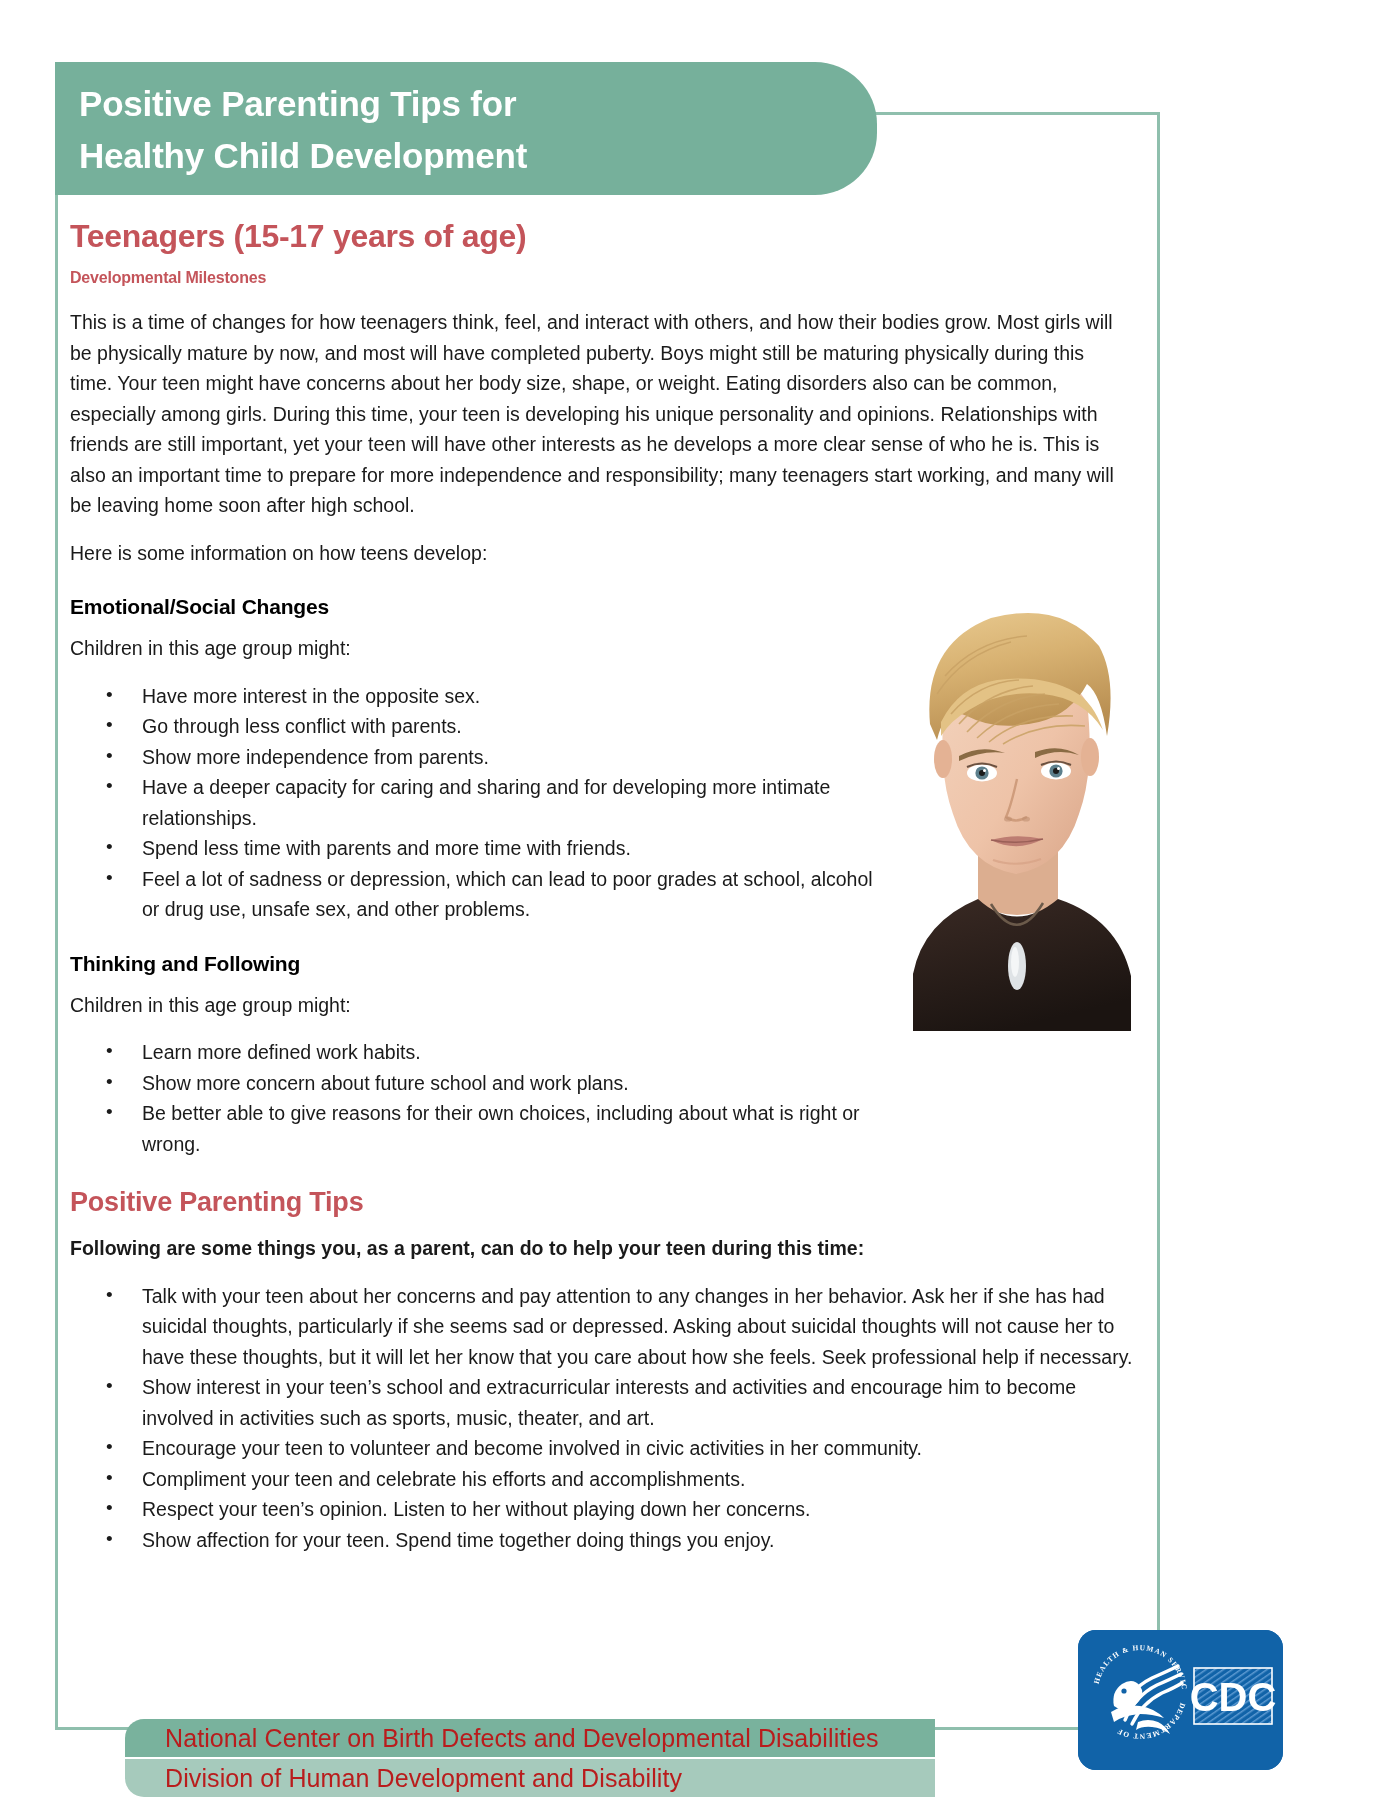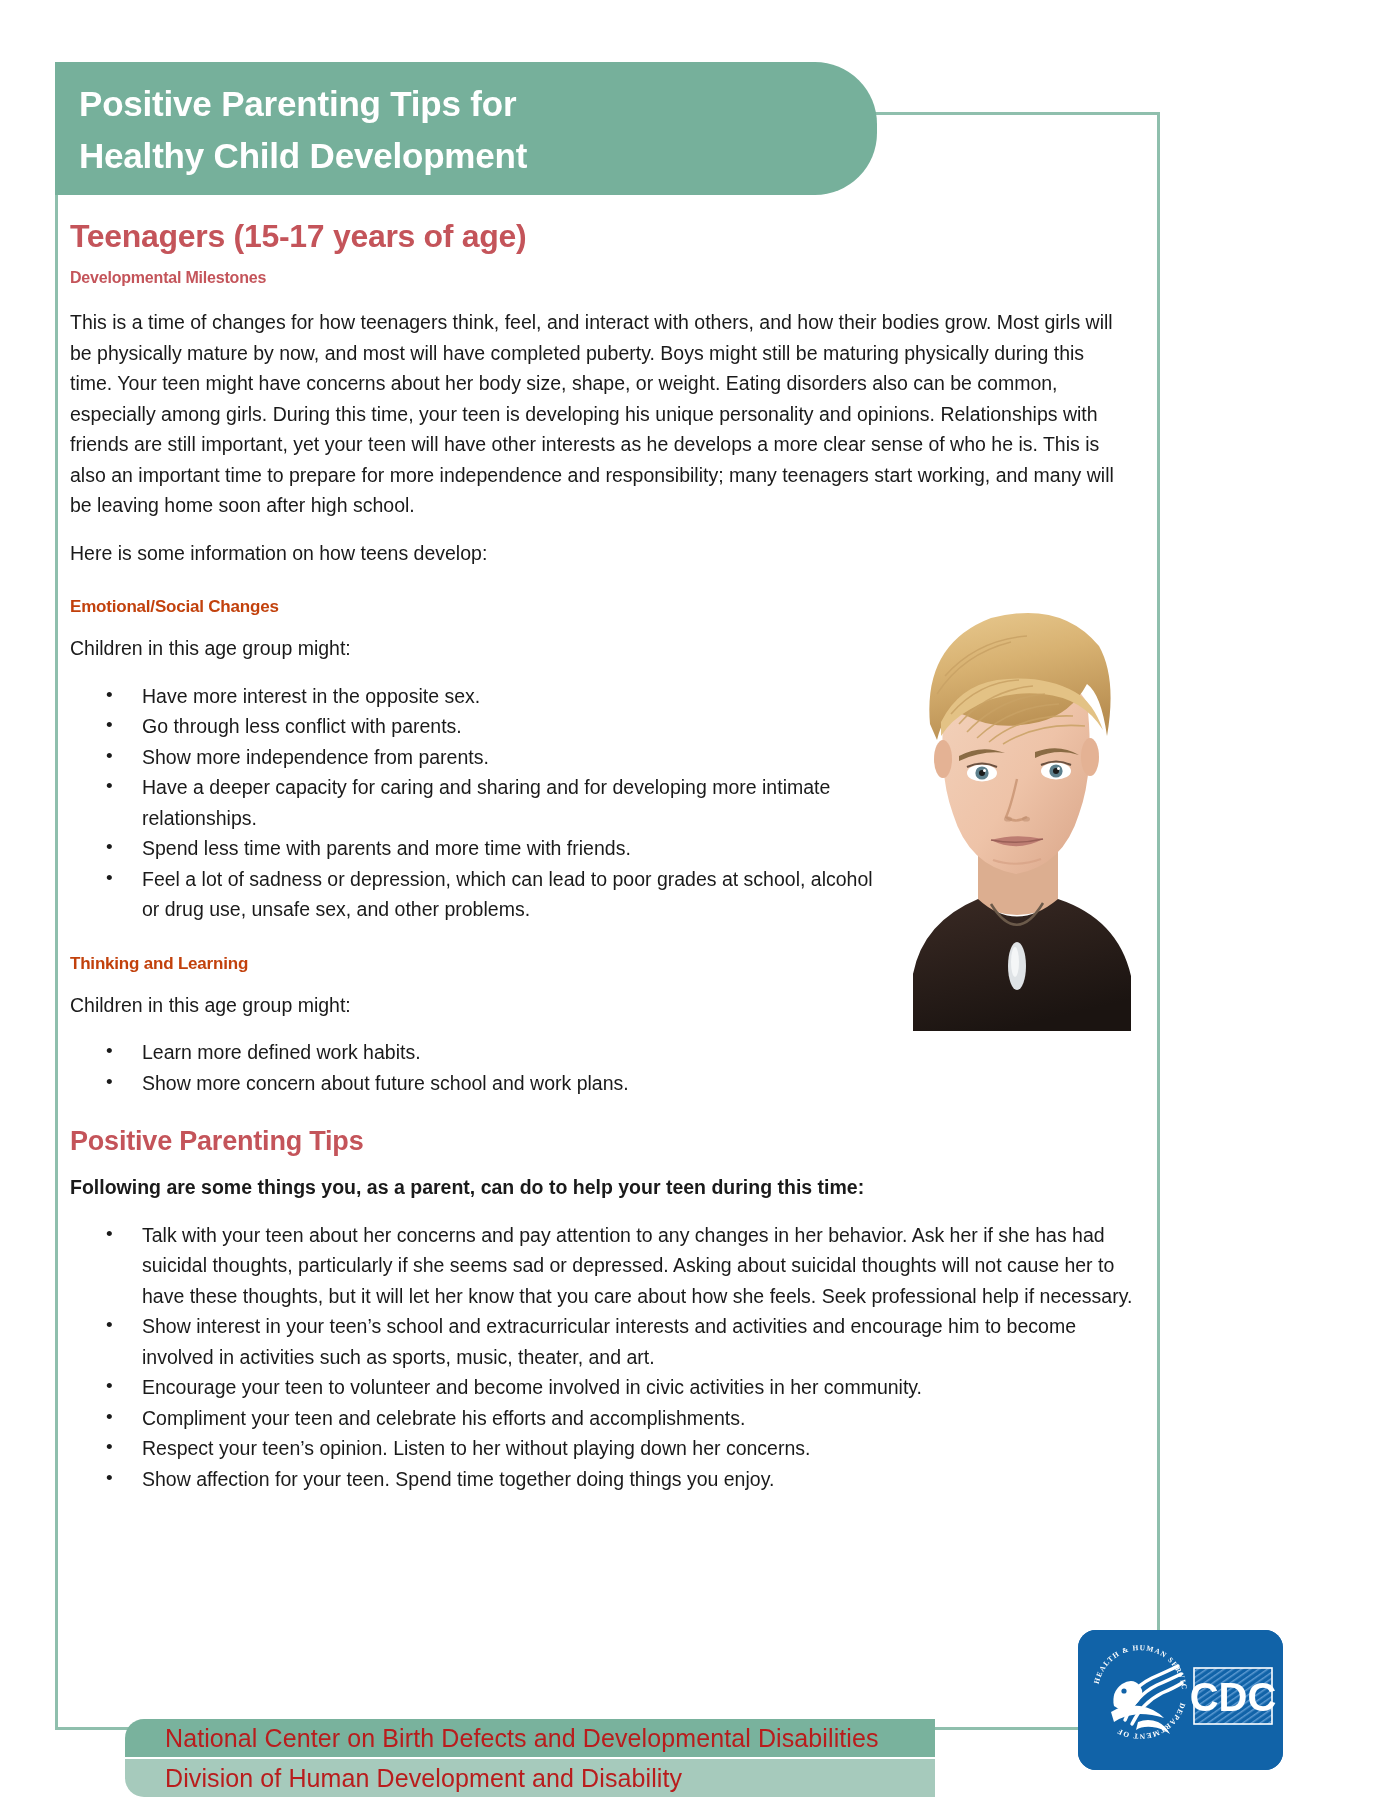--- a/index.html
+++ b/index.html
@@ -99,23 +99,23 @@
   h2.doc-h2 {
     margin: 0 0 14px 0;
     font-size: 16px;
     font-weight: bold;
     color: #c4545a;
     letter-spacing: -0.2px;
     line-height: 30px;
   }
   h3.doc-h3 {
     margin: 26px 0 13px 0;
-    font-size: 17px;
-    font-weight: bold;
-    color: #c2410c;
+    font-size: 21px;
+    font-weight: bold;
+    color: #000000;
     letter-spacing: -0.2px;
     line-height: 26px;
   }
   h2.tips-h2 {
     margin: 26px 0 14px 0;
     font-size: 27px;
     font-weight: bold;
     color: #c4545a;
     letter-spacing: -0.2px;
     line-height: 34px;
@@ -238,25 +238,26 @@
     <p class="body-text">Children in this age group might:</p>
     <ul class="doc-list narrow" id="list-emotional-social">
         <li>Have more interest in the opposite sex.</li>
         <li>Go through less conflict with parents.</li>
         <li>Show more independence from parents.</li>
         <li>Have a deeper capacity for caring and sharing and for developing more intimate relationships.</li>
         <li>Spend less time with parents and more time with friends.</li>
         <li>Feel a lot of sadness or depression, which can lead to poor grades at school, alcohol or drug use, unsafe sex, and other problems.</li>
       </ul>
 
-    <h3 class="doc-h3">Thinking and Learning</h3>
+    <h3 class="doc-h3">Thinking and Following</h3>
     <p class="body-text">Children in this age group might:</p>
     <ul class="doc-list narrow" id="list-thinking-learning">
         <li>Learn more defined work habits.</li>
         <li>Show more concern about future school and work plans.</li>
+        <li>Be better able to give reasons for their own choices, including about what is right or wrong.</li>
       </ul>
 
     <h2 class="tips-h2">Positive Parenting Tips</h2>
     <p class="body-text bold">Following are some things you, as a parent, can do to help your teen during this time:</p>
     <ul class="doc-list wide" id="list-positive-parenting-tips">
         <li>Talk with your teen about her concerns and pay attention to any changes in her behavior. Ask her if she has had suicidal thoughts, particularly if she seems sad or depressed. Asking about suicidal thoughts will not cause her to have these thoughts, but it will let her know that you care about how she feels. Seek professional help if necessary.</li>
         <li>Show interest in your teen’s school and extracurricular interests and activities and encourage him to become involved in activities such as sports, music, theater, and art.</li>
         <li>Encourage your teen to volunteer and become involved in civic activities in her community.</li>
         <li>Compliment your teen and celebrate his efforts and accomplishments.</li>
         <li>Respect your teen’s opinion. Listen to her without playing down her concerns.</li>

